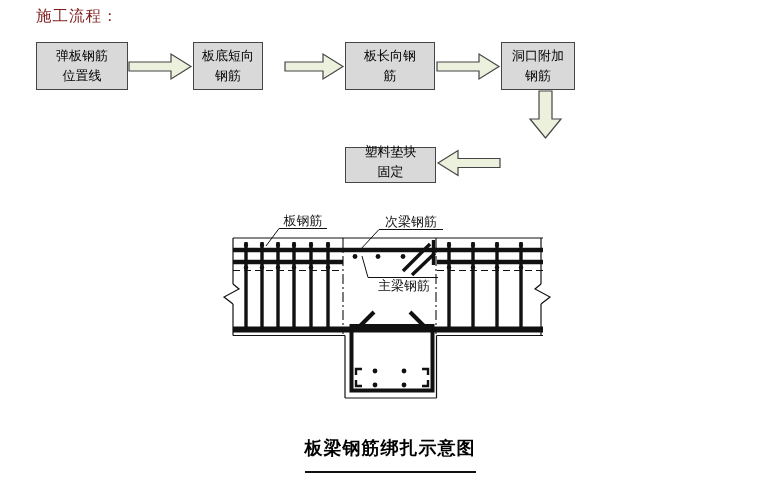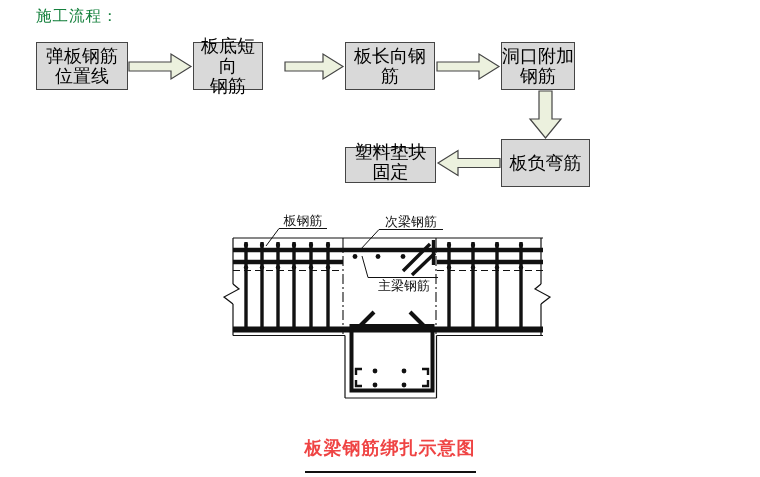--- a/index.html
+++ b/index.html
@@ -1,41 +1,41 @@
 <!DOCTYPE html>
 <html><head>
 <meta charset="utf-8">
 <style>
   html,body{margin:0;padding:0;background:#fff;}
   .page{
     position:relative;width:760px;height:477px;background:#ffffff;overflow:hidden;
     font-family:"Liberation Serif","DejaVu Serif",serif;color:#111;
   }
   .doc-title{
-    position:absolute;left:36px;top:6px;font-size:15.5px;letter-spacing:1px;color:#15803d;
+    position:absolute;left:36px;top:6px;font-size:15.5px;letter-spacing:1px;color:#7f1d1d;
   }
   .fc-box{
     position:absolute;box-sizing:border-box;background:#d9d9d9;border:1.4px solid #454545;
     display:flex;flex-direction:column;align-items:center;justify-content:center;
-    font-size:18px;line-height:20px;text-align:center;color:#000;
+    font-size:13px;line-height:20px;text-align:center;color:#000;
   }
   .fc-box span{display:block;}
   #box1{left:36px;top:42px;width:92px;height:48px;}
   #box2{left:193px;top:42px;width:70px;height:48px;}
   #box3{left:345px;top:42px;width:90px;height:48px;font-family:Liberation Serif, serif;}
   #box4{left:501px;top:42px;width:74px;height:48px;}
   #box5{left:501px;top:139px;width:89px;height:48px;}
   #box6{left:345px;top:147px;width:91px;height:36px;justify-content:flex-end;}
   svg.overlay{position:absolute;left:0;top:0;}
   .arrow{fill:#ecf1de;stroke:#454545;stroke-width:1.2;}
   .dlabel{font-family:"Liberation Serif","DejaVu Serif",serif;font-size:13px;fill:#111;}
   .caption-wrap{position:absolute;left:230px;top:436px;width:320px;text-align:center;}
   .caption{
     display:inline-block;font-family:"DejaVu Sans","Liberation Sans",sans-serif;
-    font-weight:bold;font-size:18px;letter-spacing:1px;color:#ef4444;
+    font-weight:bold;font-size:18px;letter-spacing:1px;color:#000000;
     border-bottom:2px solid #111;padding-bottom:11px;
   }
 </style>
 </head>
 <body>
 
 <div class="page">
 
   <div class="doc-title">施工流程：</div>
 
@@ -47,24 +47,20 @@
     <span>板底短向</span>
     <span>钢筋</span>
   </div>
   <div class="fc-box" id="box3">
     <span>板长向钢</span>
     <span>筋</span>
   </div>
   <div class="fc-box" id="box4">
     <span>洞口附加</span>
     <span>钢筋</span>
-  </div>
-  <div class="fc-box" id="box5">
-    <span>板负弯筋</span>
-    <span></span>
   </div>
   <div class="fc-box" id="box6">
     <span>塑料垫块</span>
     <span>固定</span>
   </div>
 
   <svg class="overlay" width="760" height="477" viewBox="0 0 760 477">
 
     <g>
       <polygon class="arrow" points="129,62 171,62 171,54 191,66.5 171,79 171,71 129,71"></polygon>

